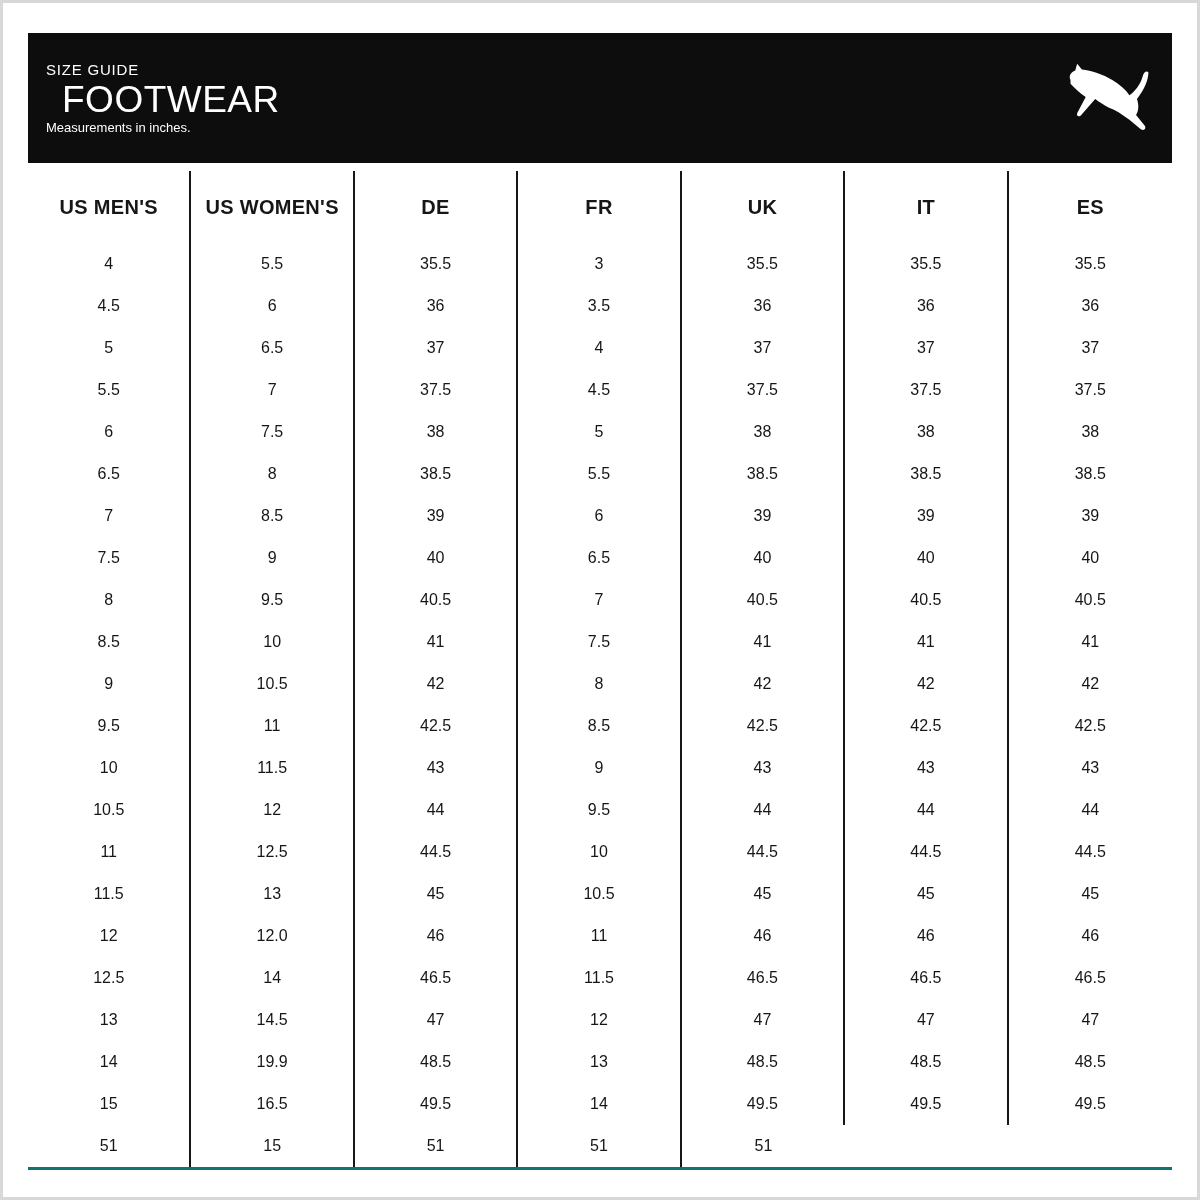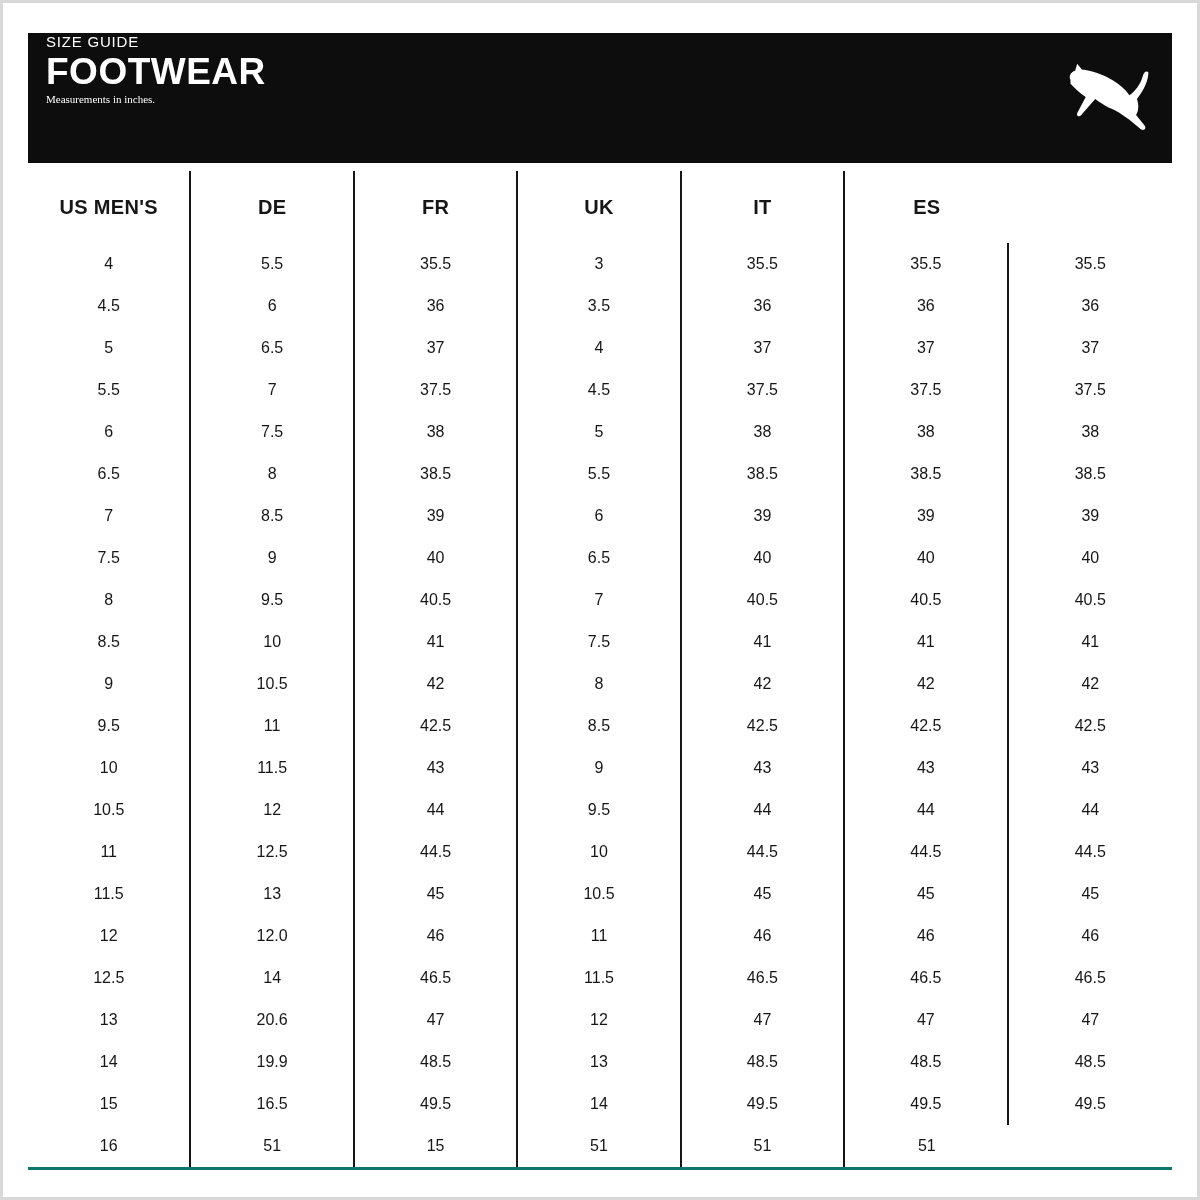--- a/index.html
+++ b/index.html
@@ -14,40 +14,40 @@
     padding: 30px 25px 0 25px;
     position: relative;
   }
 
   
   .masthead {
     height: 130px;
     background: #0d0d0d;
     color: #ffffff;
     display: flex;
+    align-items: center;
     justify-content: space-between;
     padding: 0 16px 0 18px;
   }
   .masthead-text { display: flex; flex-direction: column; }
   .eyebrow {
     font-size: 15px;
     letter-spacing: 0.8px;
     font-weight: 400;
   }
   .big-title {
     font-size: 37px;
-    font-weight: 700;
+    font-weight: 400;
     letter-spacing: 0.5px;
     line-height: 1.08;
-    margin: 2px 0 1px 0;
+    margin: 2px 0 1px 16px;
   }
   .subtitle {
-    font-size: 11px;
+    font-size: 13px;
     font-weight: 400;
-    font-family: Liberation Serif, serif;
   }
   .logo { display: flex; align-items: center; }
   .logo svg { display: block; }
 
   
   .size-table {
     margin-top: 8px;
     border-bottom: 3px solid #0f766e;
   }
   .thead-row, .trow {
@@ -109,20 +109,21 @@
           L26,44
           C20,40 14,34 10,30
           Z"></path>
       </svg>
     </div>
   </div>
 
   <div class="size-table">
     <div class="thead-row">
         <div class="cell th">US MEN'S</div>
+        <div class="cell th">US WOMEN'S</div>
         <div class="cell th">DE</div>
         <div class="cell th">FR</div>
         <div class="cell th">UK</div>
         <div class="cell th">IT</div>
         <div class="cell th">ES</div>
       </div>
     <div>
         <div class="trow">
           <div class="cell td">4</div>
           <div class="cell td">5.5</div>
@@ -280,21 +281,21 @@
           <div class="cell td">12.5</div>
           <div class="cell td">14</div>
           <div class="cell td">46.5</div>
           <div class="cell td">11.5</div>
           <div class="cell td">46.5</div>
           <div class="cell td">46.5</div>
           <div class="cell td">46.5</div>
         </div>
         <div class="trow">
           <div class="cell td">13</div>
-          <div class="cell td">20.6</div>
+          <div class="cell td">14.5</div>
           <div class="cell td">47</div>
           <div class="cell td">12</div>
           <div class="cell td">47</div>
           <div class="cell td">47</div>
           <div class="cell td">47</div>
         </div>
         <div class="trow">
           <div class="cell td">14</div>
           <div class="cell td">19.9</div>
           <div class="cell td">48.5</div>
@@ -306,21 +307,20 @@
         <div class="trow">
           <div class="cell td">15</div>
           <div class="cell td">16.5</div>
           <div class="cell td">49.5</div>
           <div class="cell td">14</div>
           <div class="cell td">49.5</div>
           <div class="cell td">49.5</div>
           <div class="cell td">49.5</div>
         </div>
         <div class="trow">
-          <div class="cell td">16</div>
           <div class="cell td">51</div>
           <div class="cell td">15</div>
           <div class="cell td">51</div>
           <div class="cell td">51</div>
           <div class="cell td">51</div>
         </div>
       </div>
   </div>
 
 </div>

